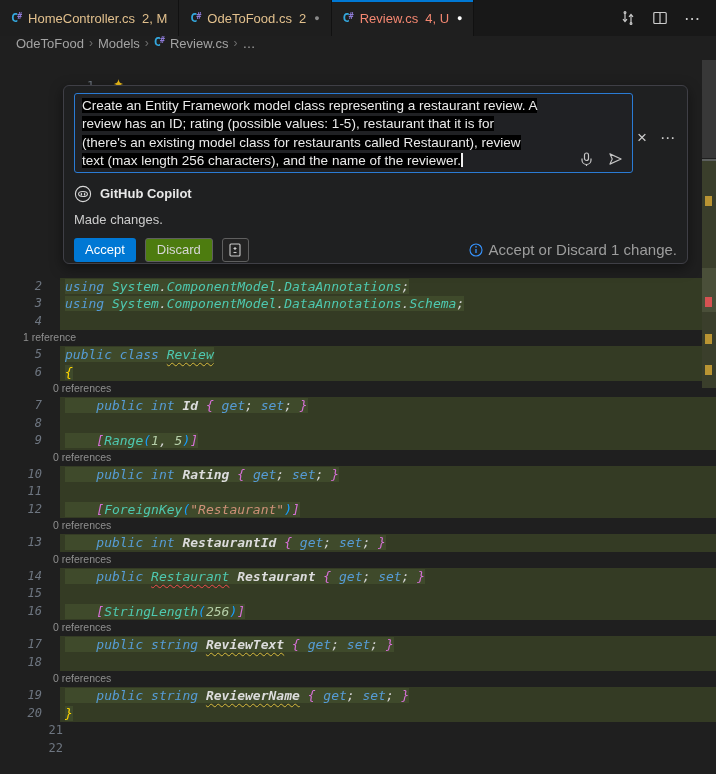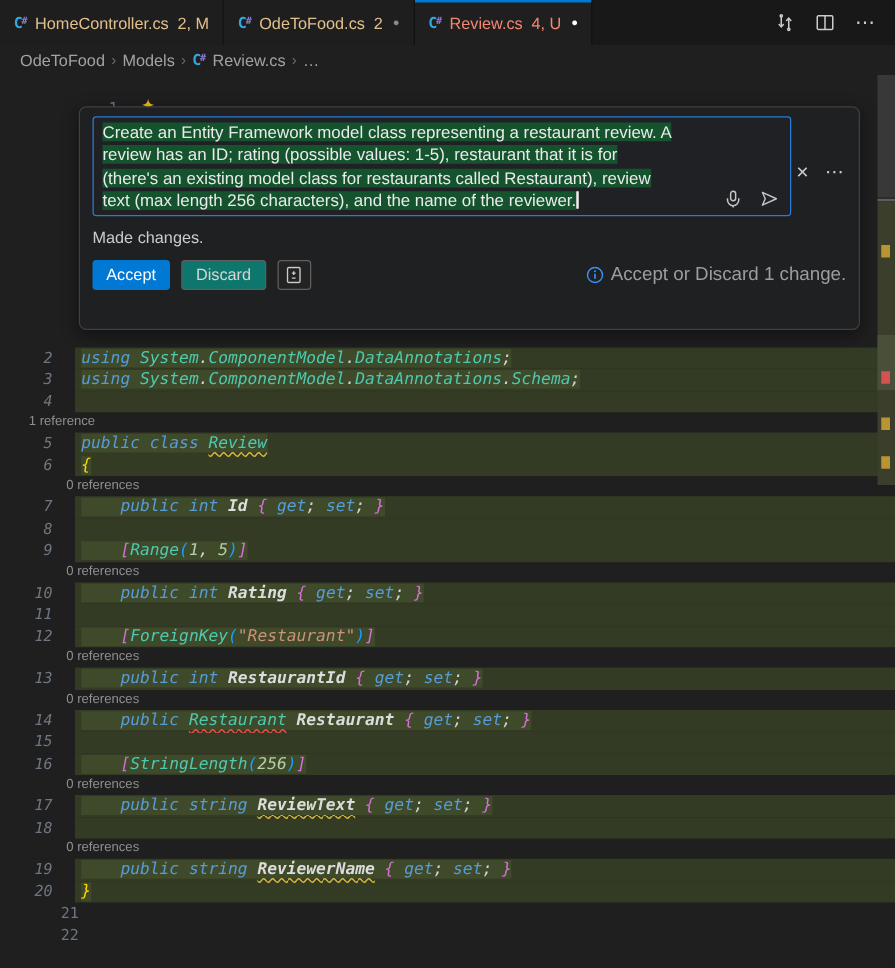--- a/index.html
+++ b/index.html
@@ -16,21 +16,21 @@
   .tab-label, .tab-badge { white-space:nowrap; }
   .tab-badge { margin-left:1px; }
   .tabbar-spacer { flex:1; background:#181818; }
   .tab-actions { display:flex; align-items:center; gap:12px; padding-right:14px; background:#181818; }
   .tab-actions .act { width:20px; height:20px; display:flex; align-items:center; justify-content:center; color:#cccccc; cursor:pointer; }
 
   .csicon { font-family:"DejaVu Sans Mono",monospace; font-weight:bold; font-size:12px; color:#34a7dd; line-height:1; }
   .csicon small { font-size:8px; vertical-align:3px; color:#8f7bd8; margin-left:-1px; }
 
   
-  .breadcrumbs { height:24px; background:#1f1f1f; display:flex; align-items:center; gap:5px;
+  .breadcrumbs { height:24px; background:#1f1f1f; display:flex; gap:5px;
                  padding-left:16px; font-size:13px; color:#a3a3a3; }
   .crumb { cursor:pointer; }
   .crumb-sep { color:#6d6d6d; font-size:12px; }
 
   
   .editor { position:relative; height:714px; background:#1f1f1f; }
 
   .row { white-space:pre; }
   .row .num { display:inline-block; width:42px; text-align:right; color:#6e7681;
               font-family:"DejaVu Sans Mono",monospace; font-size:12px; vertical-align:top; }
@@ -65,37 +65,37 @@
   .line1 { height:17.5px; position:relative; }
   .sparkle { position:absolute; left:64px; top:1px; }
 
   
   .chat-widget { position:relative; margin:7px 0 14px 63px; width:625px; height:179px;
                  background:#1f2021; border:1px solid #3f3f46; border-radius:6px;
                  box-shadow:0 4px 14px rgba(0,0,0,.45); padding:7px 10px 8px; }
   .chat-input { position:relative; width:559px; height:80px; background:#202124;
                 border:1px solid #2a7bd4; border-radius:3px; padding:3px 7px;
                 font-size:13.5px; line-height:18.5px; color:#eaeaea; cursor:text; }
-  .chat-input .sel { background:#14532d; }
+  .chat-input .sel { background:#000000; }
   .caret { display:inline-block; width:2px; height:14px; background:#f0f0f0; vertical-align:-2px; }
   .input-icons { position:absolute; right:9px; bottom:5px; display:flex; gap:15px; align-items:center; }
   .input-icons .ic { color:#c5c5c5; cursor:pointer; display:flex; }
 
   .widget-side { position:absolute; top:43px; right:12px; display:flex; gap:13px; align-items:center; color:#cccccc; }
   .widget-side .ic { cursor:pointer; font-size:15px; line-height:1; }
 
   .provider-row { display:flex; align-items:center; gap:8px; margin-top:12px; }
   .provider-name { font-size:13px; font-weight:bold; color:#e8e8e8; }
   .status-text { font-size:13px; color:#cccccc; margin-top:9px; }
 
   .btn-row { display:flex; align-items:center; gap:9px; margin-top:11px; }
   .btn { height:24px; border-radius:3px; font-size:13px; display:flex; align-items:center;
          padding:0 11px; cursor:pointer; }
   .btn.primary { background:#0078d4; color:#ffffff; }
-  .btn.secondary { background:#0f766e; color:#d6d6d6; border:1px solid #5f5f5f;text-align:right; }
+  .btn.secondary { background:#4d7c0f; color:#d6d6d6; border:1px solid #5f5f5f;text-align:right; }
   .btn.iconbtn { width:27px; padding:0; justify-content:center; background:#232323; border:1px solid #5f5f5f; color:#cccccc; }
   .hint { margin-left:auto; display:flex; align-items:center; gap:6px; font-size:15px; color:#9d9d9d; }
 
   
   .ruler { position:absolute; top:0; right:0; width:14px; height:714px; pointer-events:none; }
   .sb-thumb { position:absolute; top:0; right:0; width:14px; height:98px; background:rgba(121,121,121,.28); pointer-events:auto; }
   .sb-divider { position:absolute; top:99px; right:0; width:14px; height:2px; background:#5c5f5e; }
   .ruler-zone { position:absolute; top:101px; right:0; width:14px; height:227px; background:#3a3e2b; }
   .ruler-zone-light { position:absolute; top:208px; right:0; width:14px; height:44px; background:#4a4f39; }
   .mark { position:absolute; left:3px; width:7px; height:10px; }
@@ -187,20 +187,31 @@
             <path d="M2 2 L14 7.5 L2 13 L4.5 7.5 Z"></path>
           </svg>
         </span>
       </div>
     </div>
     <div class="widget-side">
       <span class="ic" style="font-size:17px;">×</span>
       <span class="ic">⋯</span>
     </div>
 
+    <div class="provider-row">
+      <span style="display:flex;">
+        <svg width="18" height="18" viewBox="0 0 18 18" fill="none">
+          <circle cx="9" cy="9" r="7.6" stroke="#d8d8d8" stroke-width="1.1"></circle>
+          <path d="M4.6 8.9 c0-1.5 1.2-2.4 4.4-2.4 s4.4 .9 4.4 2.4 c0 1.6-1.2 2.6-4.4 2.6 s-4.4-1-4.4-2.6 Z" stroke="#d8d8d8" stroke-width="1.1"></path>
+          <rect x="6.7" y="8" width="1.4" height="2.6" rx="0.7" fill="#d8d8d8"></rect>
+          <rect x="9.9" y="8" width="1.4" height="2.6" rx="0.7" fill="#d8d8d8"></rect>
+        </svg>
+      </span>
+      <span class="provider-name">GitHub Copilot</span>
+    </div>
 
     <div class="status-text">Made changes.</div>
 
     <div class="btn-row">
       <div class="btn primary">Accept</div>
       <div class="btn secondary">Discard</div>
       <div class="btn iconbtn">
         <svg width="12" height="14" viewBox="0 0 12 14" fill="none" stroke="#cccccc" stroke-width="1.1">
           <rect x="1" y="1" width="10" height="12" rx="1"></rect>
           <line x1="6" y1="4" x2="6" y2="7"></line>

